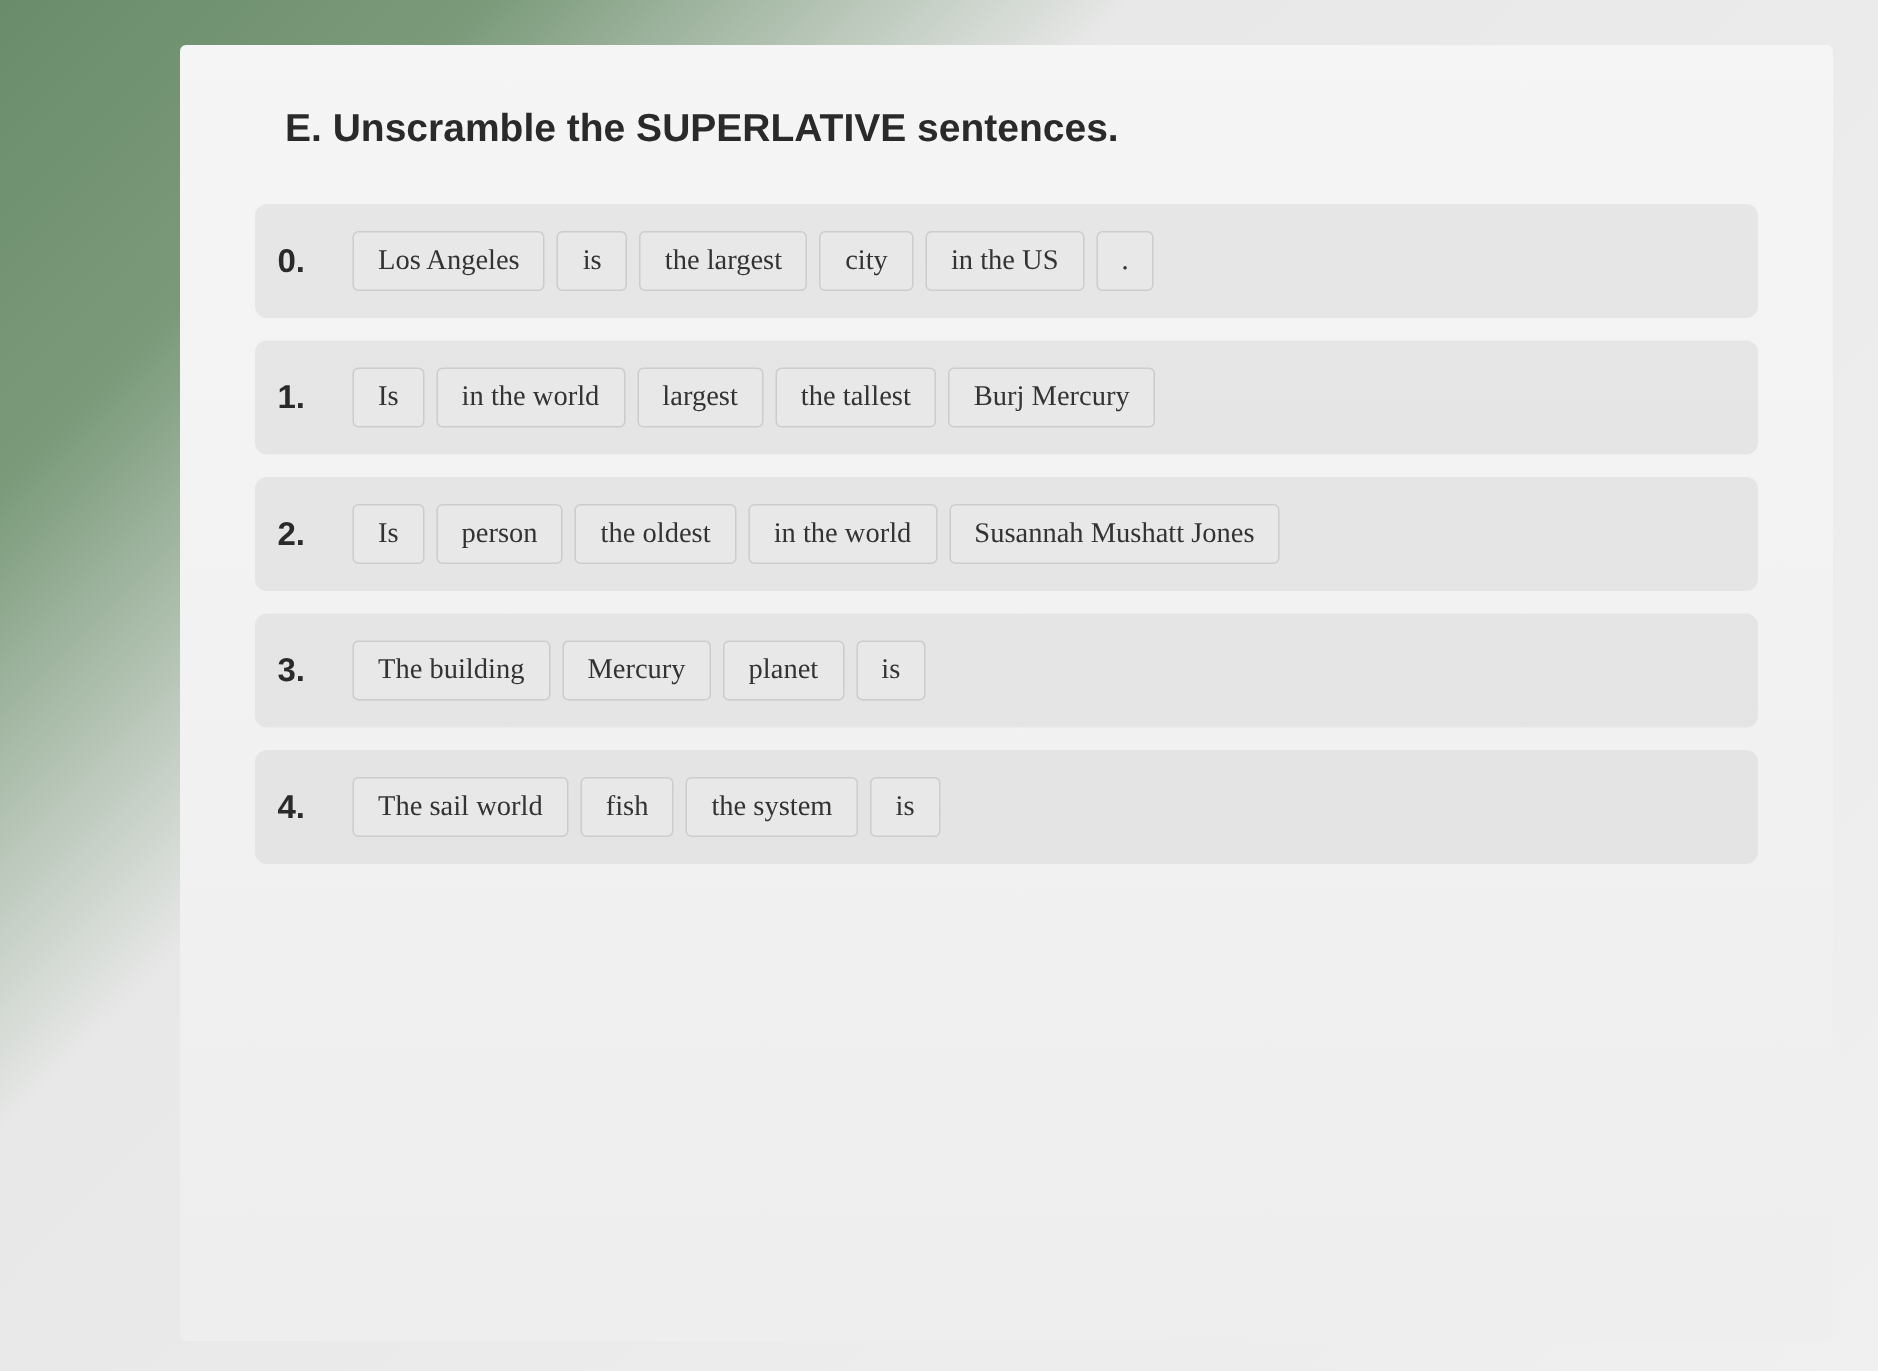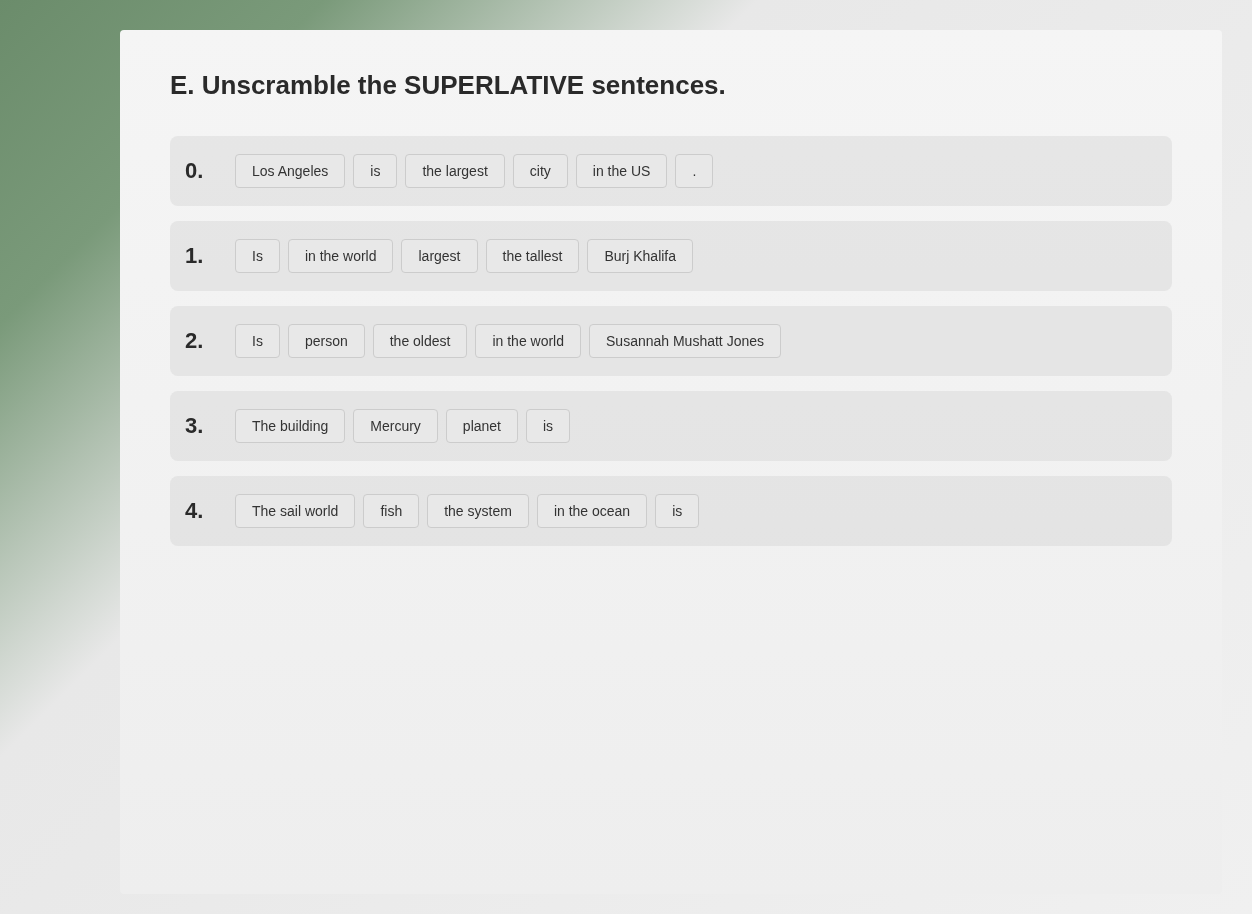--- a/index.html
+++ b/index.html
@@ -27,20 +27,21 @@
       border-radius: 4px;
       padding: 40px 50px;
     }
 
     .title {
       font-size: 26px;
       font-weight: bold;
       color: #2a2a2a;
       margin-bottom: 35px;
       font-family: Arial, sans-serif;
+      margin-left: 20px;
     }
 
     .number {
       font-size: 22px;
       font-weight: bold;
       color: #2a2a2a;
       width: 50px;
       flex-shrink: 0;
     }
 
@@ -49,23 +50,23 @@
       flex-wrap: wrap;
       gap: 8px;
       align-items: center;
     }
 
     .word-chip {
       background: #e8e8e8;
       border: 1px solid #cccccc;
       border-radius: 4px;
       padding: 8px 16px;
-      font-size: 14px;
+      font-size: 19px;
       color: #333333;
-      font-family: Liberation Sans, sans-serif;
+      font-family: Liberation Serif, serif;
       white-space: nowrap;
     }
 
     .section-bg {
       background: rgba(200, 200, 200, 0.3);
       border-radius: 8px;
       padding: 18px 15px;
       margin-bottom: 15px;
       display: flex;
       align-items: center;
@@ -89,21 +90,21 @@
           <div class="word-chip">.</div>
         </div>
       </div>
       <div class="section-bg">
         <div class="number">1.</div>
         <div class="words-container">
           <div class="word-chip">Is</div>
           <div class="word-chip">in the world</div>
           <div class="word-chip">largest</div>
           <div class="word-chip">the tallest</div>
-          <div class="word-chip">Burj Khalifa</div>
+          <div class="word-chip">Burj Mercury</div>
         </div>
       </div>
       <div class="section-bg">
         <div class="number">2.</div>
         <div class="words-container">
           <div class="word-chip">Is</div>
           <div class="word-chip">person</div>
           <div class="word-chip">the oldest</div>
           <div class="word-chip">in the world</div>
           <div class="word-chip">Susannah Mushatt Jones</div>
@@ -117,18 +118,17 @@
           <div class="word-chip">planet</div>
           <div class="word-chip">is</div>
         </div>
       </div>
       <div class="section-bg">
         <div class="number">4.</div>
         <div class="words-container">
           <div class="word-chip">The sail world</div>
           <div class="word-chip">fish</div>
           <div class="word-chip">the system</div>
-          <div class="word-chip">in the ocean</div>
           <div class="word-chip">is</div>
         </div>
       </div>
     </div>
 </div>
 
 </body></html>

